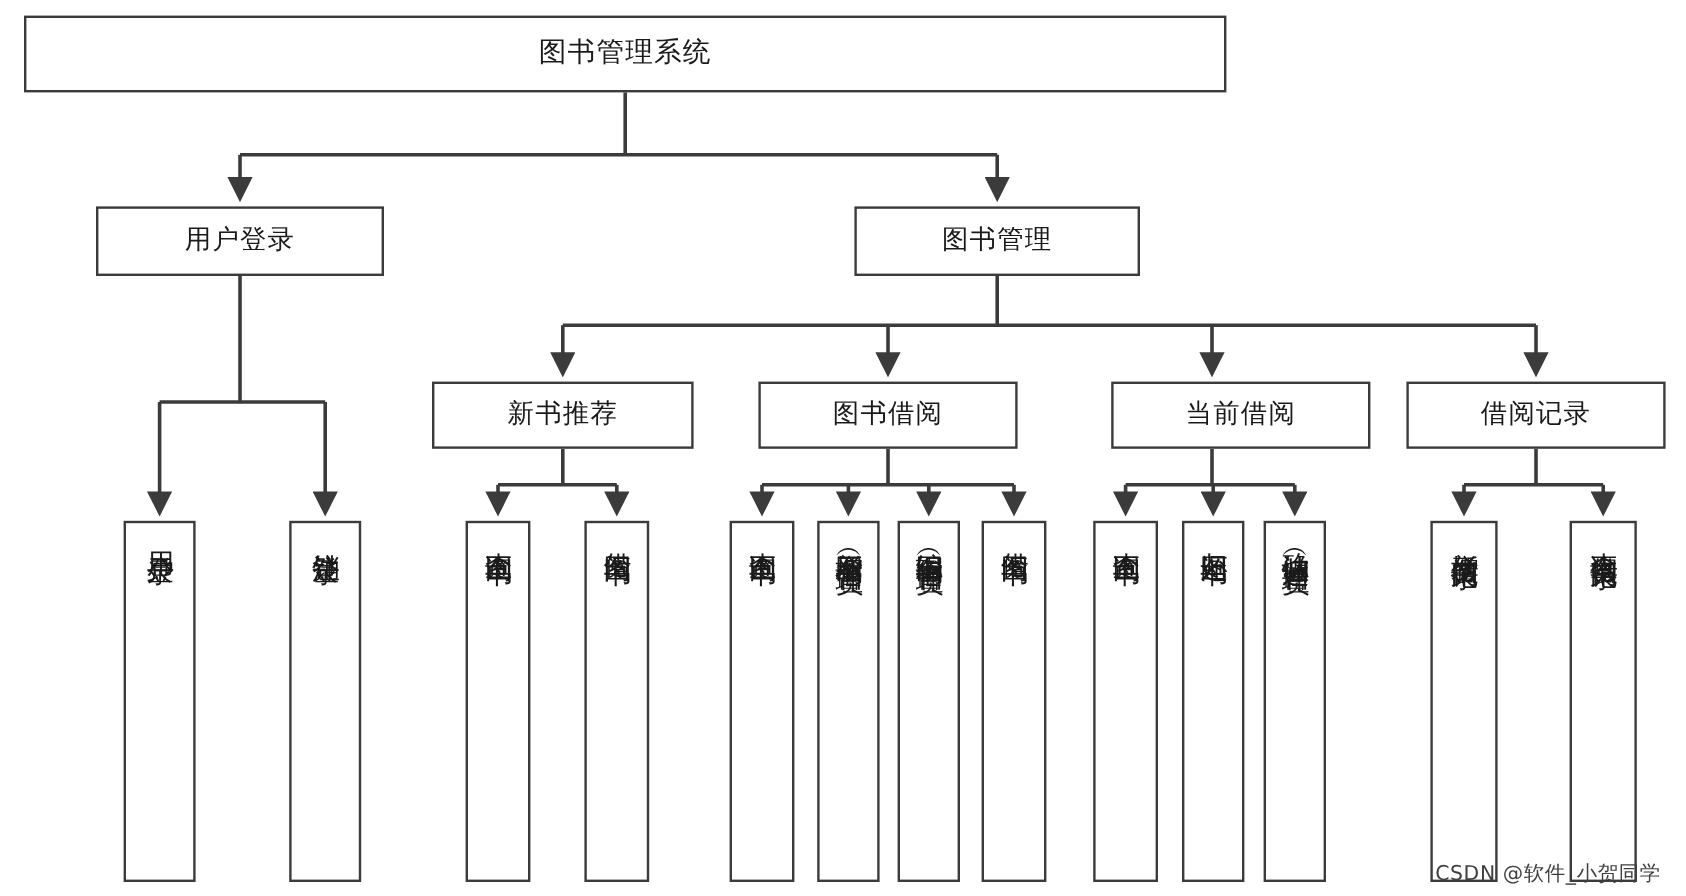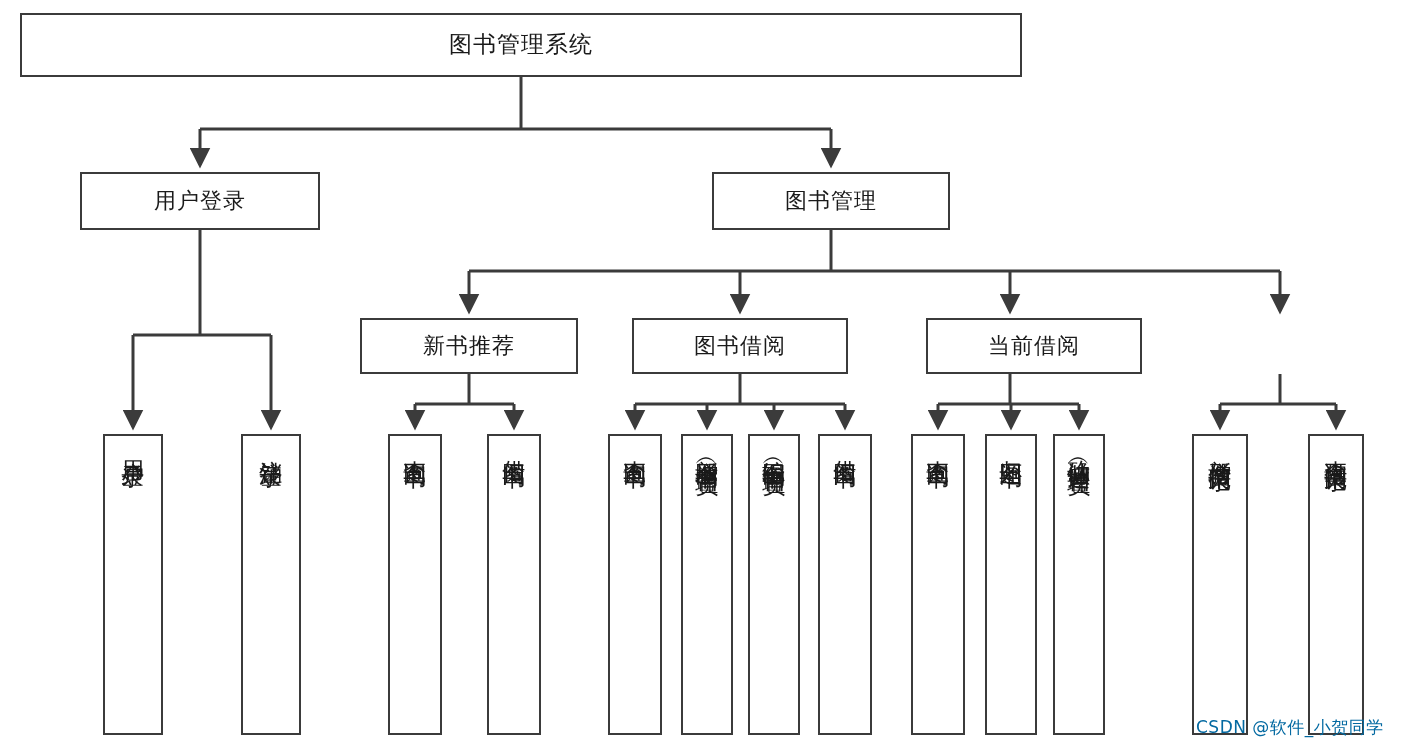--- a/index.html
+++ b/index.html
@@ -55,21 +55,21 @@
     text-orientation: upright;
     font-size: 23px;
     line-height: 1.06;
     letter-spacing: 2px;
     white-space: nowrap;
     color: #1a1a1a;
   }
   .watermark {
     position: absolute;
     font-size: 17px;
-    color: #0369a1;
+    color: #404040;
     white-space: nowrap;
     letter-spacing: 0.5px;
     text-align: center;
   }
 </style>
 </head>
 <body>
 
 <div id="canvas">
 
@@ -136,20 +136,23 @@
 
   <div class="node node-h" style="left:632px; top:318px; width:216px; height:56px;">
     <span>图书借阅</span>
   </div>
   <div class="node node-h" style="left:360px; top:318px; width:218px; height:56px;">
     <span>新书推荐</span>
   </div>
   <div class="node node-h" style="left:902px; top:318px; width:216px; height:56px;margin-left:24px;">
     <span>当前借阅</span>
   </div>
+  <div class="node node-h" style="left:1172px; top:318px; width:216px; height:56px;">
+    <span>借阅记录</span>
+  </div>
 
   <div class="node node-v" style="left:103px; top:434px; width:60px; height:301px;">
     <span class="vlabel">用户登录</span>
   </div>
   <div class="node node-v" style="left:241px; top:434px; width:60px; height:301px;">
     <span class="vlabel">注销登录</span>
   </div>
 
   <div class="node node-v" style="left:388px; top:434px; width:54px; height:301px;">
     <span class="vlabel">查询图书</span>

